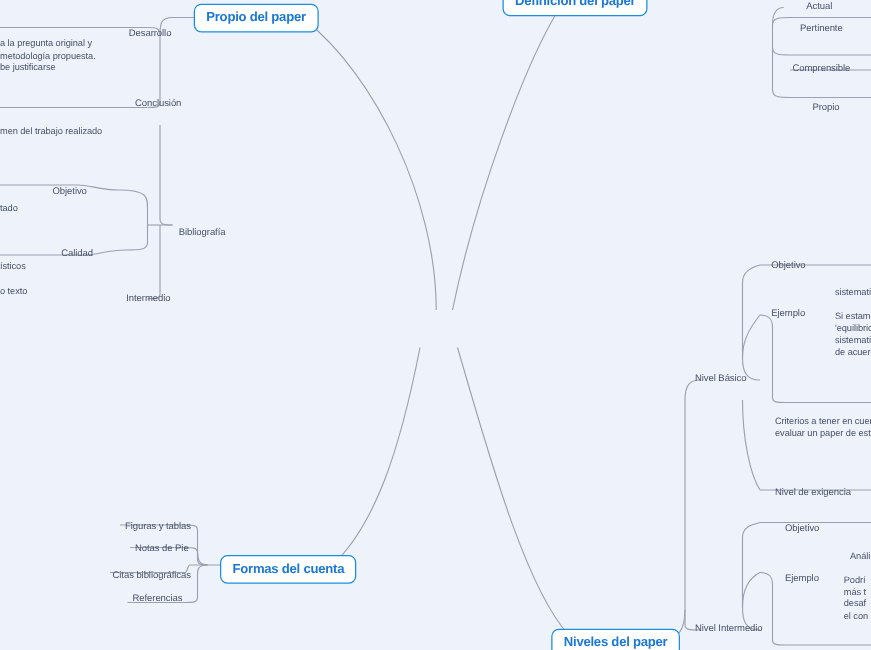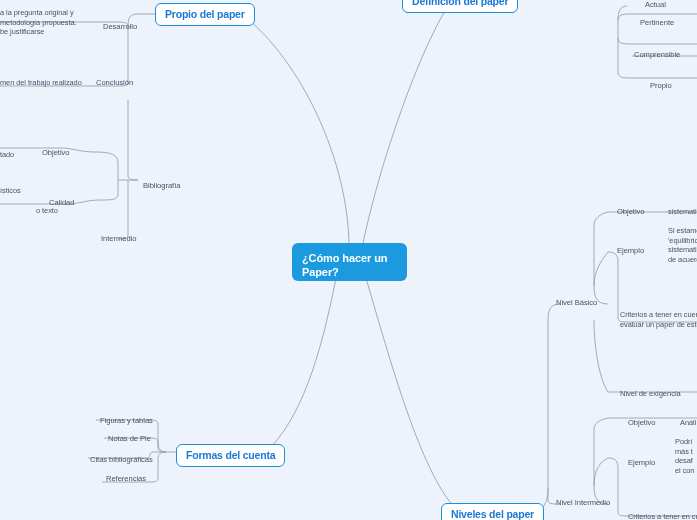--- a/index.html
+++ b/index.html
@@ -55,20 +55,21 @@
     line-height: 10px;
     white-space: nowrap;
     letter-spacing: -0.05px;
   }
   .para {
     position: absolute;
     color: #4a5168;
     font-size: 7.4px;
     line-height: 9.6px;
     letter-spacing: -0.05px;
+    margin-top: 22px;
   }
   .clip-left { left: 0; }
 </style>
 </head>
 <body>
 
 <div id="canvas">
 
   <svg id="links" viewBox="0 0 697 520">
     <g fill="none" stroke="#9aa0ae" stroke-width="0.9">
@@ -119,44 +120,43 @@
       <path d="M 628 322 L 697 322"></path>
 
       <path d="M 608 504 C 596 504 594 496 594 486 L 594 430 C 594 422 600 420 608 418"></path>
       <path d="M 594 486 C 594 470 600 462 608 458"></path>
       <path d="M 608 418 L 697 418"></path>
       <path d="M 608 458 C 616 458 618 462 618 468 L 618 512 C 618 516 622 516 628 516"></path>
       <path d="M 628 516 L 697 516"></path>
     </g>
   </svg>
 
-  <div class="root-node" style="left:292px; top:243px; width:115px; height:38px;">¿Cómo hacer un Paper?</div>
 
   <div class="main-node" style="left:155px; top:3px;">Propio del paper</div>
 
   <div class="main-node" style="left:402px; top:-10px;">Definición del paper</div>
 
   <div class="main-node" style="left:176px; top:444px;">Formas del cuenta</div>
 
   <div class="main-node" style="left:441px; top:503px;">Niveles del paper</div>
 
   <div class="leaf" style="left:103px; top:22px;">Desarrollo</div>
-  <div class="leaf" style="left:96px; top:78px;">Conclusión</div>
+  <div class="leaf" style="left:108px; top:78px;">Conclusión</div>
   <div class="leaf" style="left:95px; top:181px;padding-left:48px;">Bibliografía</div>
   <div class="leaf" style="left:101px; top:234px;">Intermedio</div>
   <div class="leaf" style="left:42px; top:148px;">Objetivo</div>
   <div class="leaf" style="left:49px; top:198px;">Calidad</div>
 
   <div class="para clip-left" style="top: 8px; width: 120px; white-space: pre;" style-white-space="pre">a la pregunta original y
 metodología propuesta.
 be justificarse</div>
   <div class="para clip-left" style="top: 78px; width: 120px; white-space: pre;">men del trabajo realizado</div>
-  <div class="para clip-left" style="top: 150px; width: 60px; white-space: pre;">tado</div>
+  <div class="para clip-left" style="top: 140px; width: 60px; white-space: pre;">tado</div>
   <div class="para clip-left" style="top: 186px; width: 60px; white-space: pre;">ísticos</div>
-  <div class="para clip-left" style="top: 206px; width: 60px; white-space: pre; padding-left: 36px;">o texto</div>
+  <div class="para clip-left" style="top: 206px; width: 60px; white-space: pre;">o texto</div>
 
   <div class="leaf" style="left:645px; top:0px;">Actual</div>
   <div class="leaf" style="left:640px; top:18px;">Pertinente</div>
   <div class="leaf" style="left:634px; top:50px;">Comprensible</div>
   <div class="leaf" style="left:650px; top:81px;">Propio</div>
 
   <div class="leaf" style="left:100px; top:416px;">Figuras y tablas</div>
   <div class="leaf" style="left:108px; top:434px;">Notas de Pie</div>
   <div class="leaf" style="left:90px; top:455px;">Citas bibliográficas</div>
   <div class="leaf" style="left:106px; top:474px;">Referencias</div>

